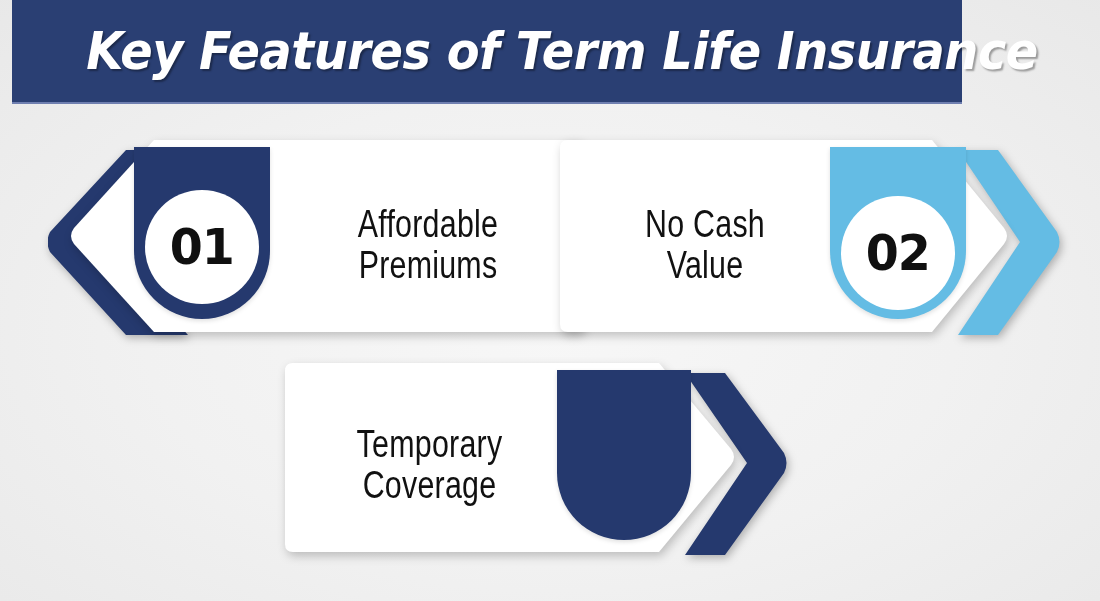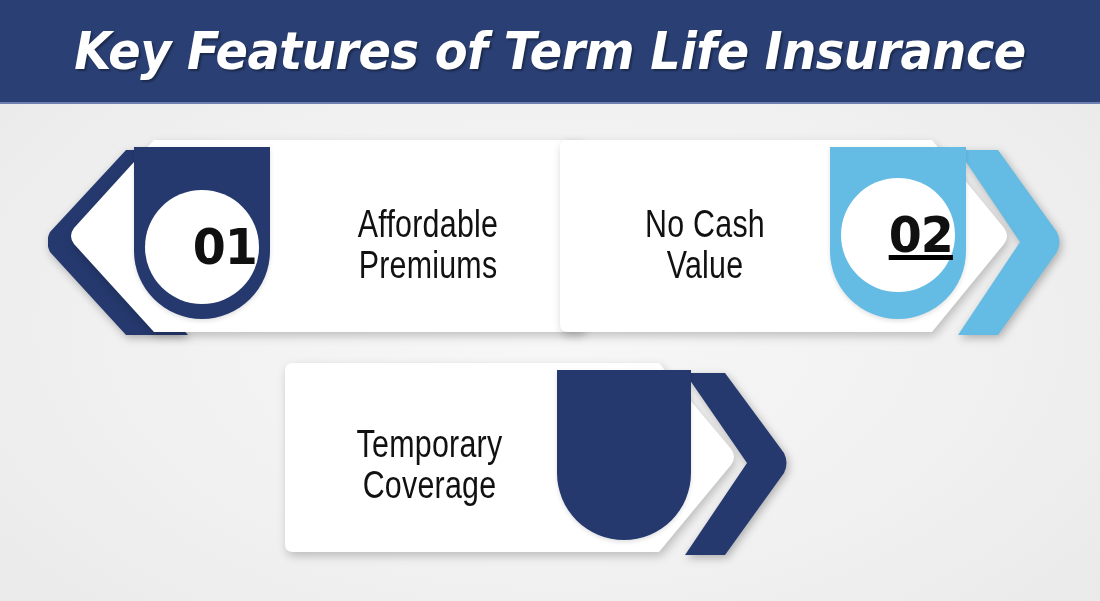--- a/index.html
+++ b/index.html
@@ -19,23 +19,23 @@
     width: 1100px;
     height: 601px;
     background:
       radial-gradient(ellipse 900px 520px at 50% 55%, #f7f7f7 0%, #f1f1f1 45%, #e6e6e6 100%);
     overflow: hidden;
   }
 
   
   #header-banner {
     position: absolute;
-    left: 0;
+    left: 12px;
     top: 0;
-    width: 1100px;
+    width: 950px;
     height: 104px;
     background: #2a3f73;
     border-bottom: 2px solid #6f7fb0;
     box-sizing: border-box;
   }
   #header-title {
     position: absolute;
     left: 0;
     top: 0;
     width: 1100px;
@@ -80,21 +80,21 @@
   }
   .band svg { display: block; }
 
   
   .disc {
     position: absolute;
     border-radius: 50%;
     background: #ffffff;
     display: flex;
     align-items: center;
-    justify-content: flex-end;
+    justify-content: center;
   }
   .disc-num {
     font-family: "DejaVu Sans", sans-serif;
     font-weight: bold;
     font-size: 50px;
     color: #101010;
     letter-spacing: -1px;
     transform: scaleX(0.95);
     line-height: 1;
   }
@@ -122,21 +122,21 @@
   #card-1 .panel    { left: 20px; top: 0px;  }
   #card-1 .band     { left: 86px; top: 7px;  }
   #card-1 .disc     { left: 97px; top: 50px; width: 114px; height: 114px; }
   #card-1 .label    { left: 250px; top: 45px; width: 260px; height: 120px; }
 
   
   #card-2 { left: 560px; top: 140px; width: 500px; height: 205px; }
   #card-2 .chevron  { left: 398px; top: 10px; }
   #card-2 .panel    { left: 0px;   top: 0px;  }
   #card-2 .band     { left: 270px; top: 7px;  }
-  #card-2 .disc     { left: 281px; top: 38px; width: 114px; height: 114px; text-decoration: underline; }
+  #card-2 .disc     { left: 281px; top: 56px; width: 114px; height: 114px; }
   #card-2 .label    { left: 15px;  top: 45px; width: 260px; height: 120px; }
 
   
   #card-3 { left: 285px; top: 363px; width: 510px; height: 200px; }
   #card-3 .chevron  { left: 400px; top: 10px; }
   #card-3 .panel    { left: 0px;   top: 0px;  }
   #card-3 .band     { left: 272px; top: 7px;  }
   #card-3 .disc     { left: 283px; top: 48px; width: 112px; height: 112px; }
   #card-3 .label    { left: 12px;  top: 42px; width: 265px; height: 120px; }
 </style>

